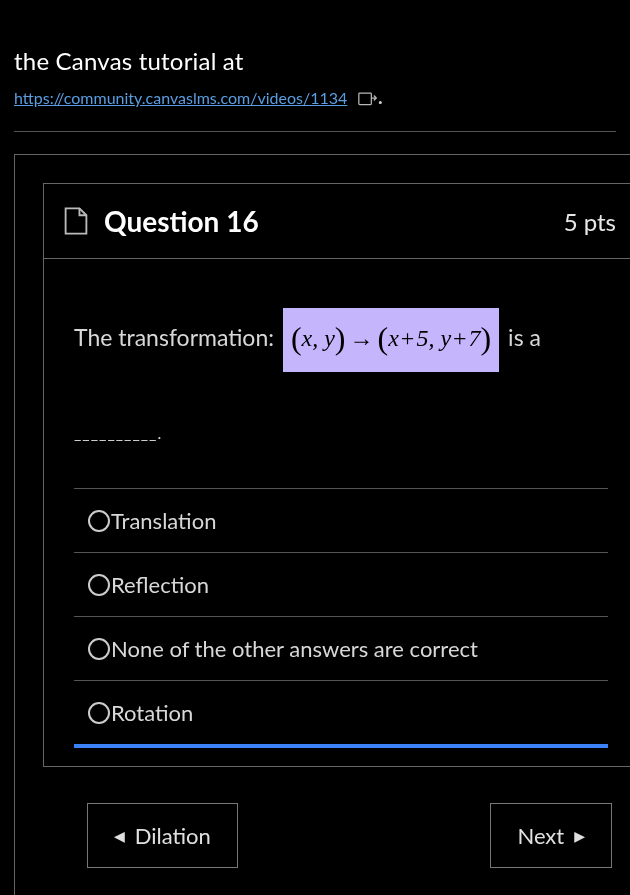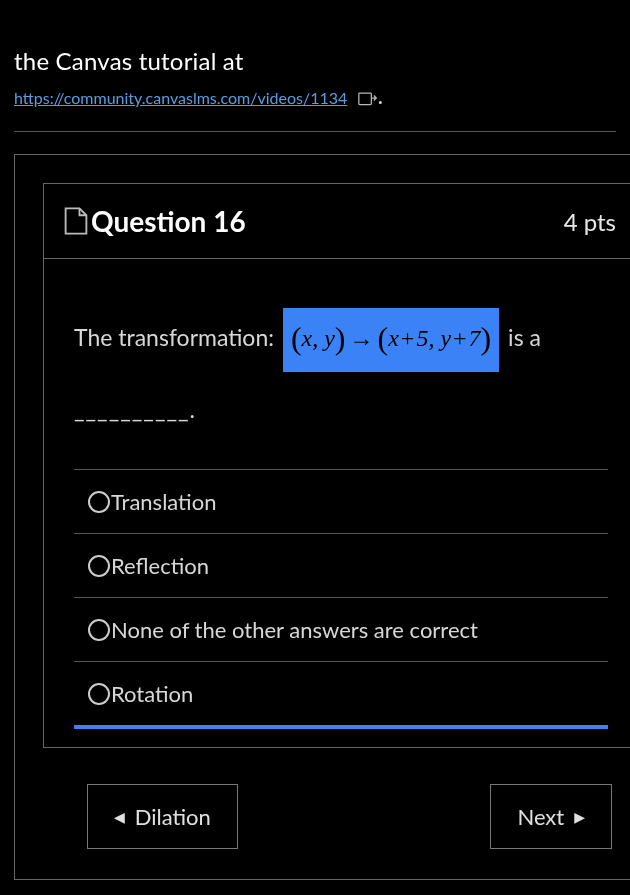--- a/index.html
+++ b/index.html
@@ -55,21 +55,21 @@
   .q-header {
     display: flex;
     align-items: center;
     justify-content: space-between;
     padding: 20px 14px 20px 18px;
     border-bottom: 1px solid #666;
   }
   .q-header-left {
     display: flex;
     align-items: center;
-    gap: 1px;
+    gap: 14px;
   }
   .doc-icon svg { width: 28px; height: 30px; display:block; }
   .q-title {
     font-size: 28px;
     font-weight: 700;
     color: #fff;
   }
   .q-points {
     font-size: 24px;
     color: #e8e8e8;
@@ -77,41 +77,41 @@
   .q-body {
     padding: 48px 22px 18px 30px;
   }
   .prompt-line {
     font-size: 23px;
     color: #d8d8d8;
     line-height: 1.5;
   }
   .math-img {
     display: inline-block;
-    background: #3b82f6;
+    background: #c4b5fd;
     color: #000;
     font-family: "Times New Roman", serif;
     font-style: italic;
     font-size: 24px;
     padding: 6px 8px 10px 8px;
     border: 1px solid #000;
     vertical-align: middle;
     margin: 0 2px;
     white-space: nowrap;
   }
   .math-img .paren {
     font-size: 32px;
     font-style: normal;
     vertical-align: -3px;
   }
   .math-img .arrow { font-style: normal; padding: 0 4px; }
   .math-img .op { font-style: normal; padding: 0 2px; }
   .blank-line {
-    margin-top: 22px;
-    font-size: 23px;
+    margin-top: 50px;
+    font-size: 16px;
     color: #d8d8d8;
     letter-spacing: 1px;
   }
   .options {
     margin-top: 46px;
     border-top: 1px solid #555;
   }
   .option {
     display: flex;
     align-items: center;
@@ -176,21 +176,21 @@
     <div class="q-header">
       <div class="q-header-left">
         <span class="doc-icon">
           <svg viewBox="0 0 24 26" fill="none" stroke="#bbb" stroke-width="1.6">
             <path d="M3 2 H15 L21 8 V24 H3 Z"></path>
             <path d="M15 2 V8 H21"></path>
           </svg>
         </span>
         <span class="q-title">Question 16</span>
       </div>
-      <span class="q-points">4 pts</span>
+      <span class="q-points">5 pts</span>
     </div>
 
     <div class="q-body">
       <div class="prompt-line">
         <span>The transformation: </span><span class="math-img"><span class="paren">(</span>x,&nbsp;y<span class="paren">)</span><span class="arrow">→</span><span class="paren">(</span>x<span class="op">+</span>5,&nbsp;y<span class="op">+</span>7<span class="paren">)</span></span><span> is a</span>
       </div>
       <div class="blank-line">__________.</div>
 
       <div class="options">
         <label class="option">

